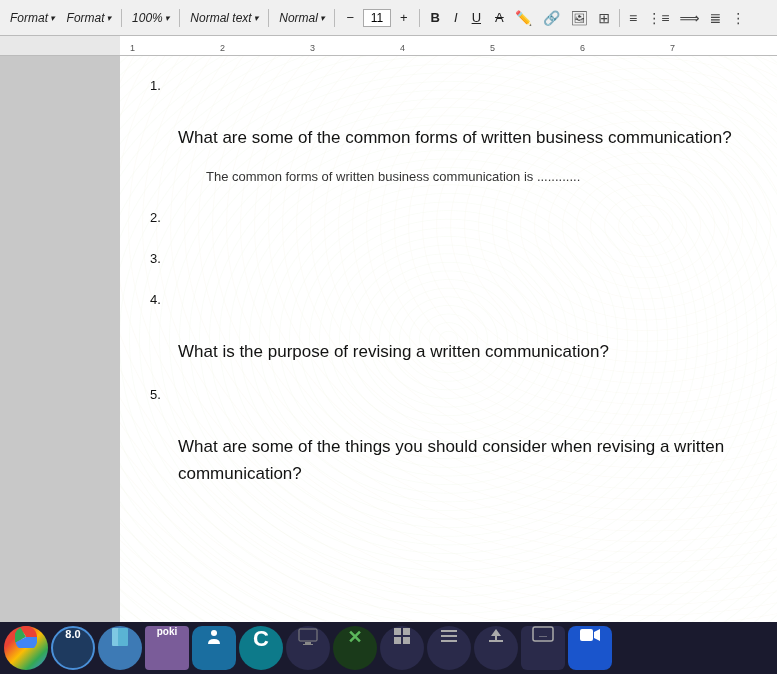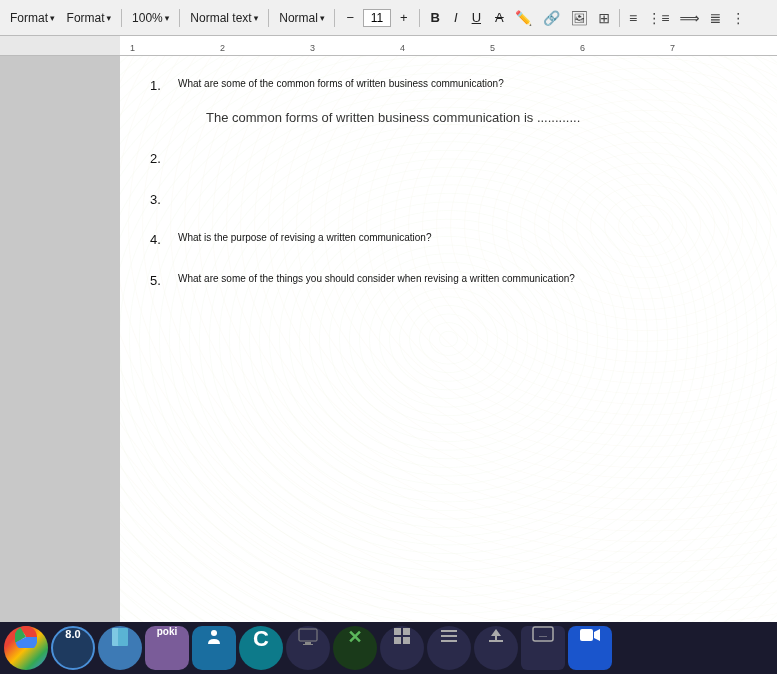--- a/index.html
+++ b/index.html
@@ -20,20 +20,21 @@
       padding: 2px 6px;
       height: 36px;
       gap: 4px;
     }
     .toolbar-item {
       font-size: 12px;
       color: #222;
       cursor: pointer;
       padding: 2px 4px;
       white-space: nowrap;
+      font-style: italic;
     }
     .toolbar-item.dropdown {
       display: flex;
       align-items: center;
       gap: 2px;
     }
     .toolbar-item.dropdown::after {
       content: '▾';
       font-size: 9px;
     }
@@ -128,21 +129,22 @@
     .question-item {
       margin-bottom: 20px;
       display: flex;
       gap: 6px;
     }
     .question-num {
       min-width: 22px;
       font-size: 13px;
     }
     .question-text {
-      font-size: 10px;
+      font-size: 17px;
+      margin-top: 48px;
     }
     .answer-line {
       margin-top: 16px;
       margin-left: 28px;
       font-size: 13px;
       color: #333;
     }
 
     
     .taskbar {
@@ -285,21 +287,21 @@
   </div>
   <div class="taskbar-icon counter">
     <span>8.0</span>
   </div>
   <div class="taskbar-icon files">
     <svg width="22" height="22" viewBox="0 0 22 22" fill="white">
       <rect x="3" y="2" width="10" height="18" rx="1" fill="#7ec8e3"></rect>
       <rect x="9" y="2" width="10" height="18" rx="1" fill="#5ab4d4"></rect>
     </svg>
   </div>
-  <div class="taskbar-icon docs" style="background:#7a5c99; font-size:10px; color:white; font-weight:bold; border-radius:10px;">
+  <div class="taskbar-icon docs" style="background:#7a5c99; font-size:10px; color:white; font-weight:bold; border-radius:4px;">
     <span>poki</span>
   </div>
   <div class="taskbar-icon blue-person" style="background:#1a6ea0; border-radius:10px;">
     <svg width="20" height="20" viewBox="0 0 20 20" fill="white">
       <circle cx="10" cy="7" r="3"></circle>
       <path d="M4 18 Q4 13 10 13 Q16 13 16 18"></path>
     </svg>
   </div>
   <div class="taskbar-icon cyan-c" style="background:#0d7a8a; color:white;">C</div>
   <div class="taskbar-icon monitor" style="background:#2a2a4a;">

